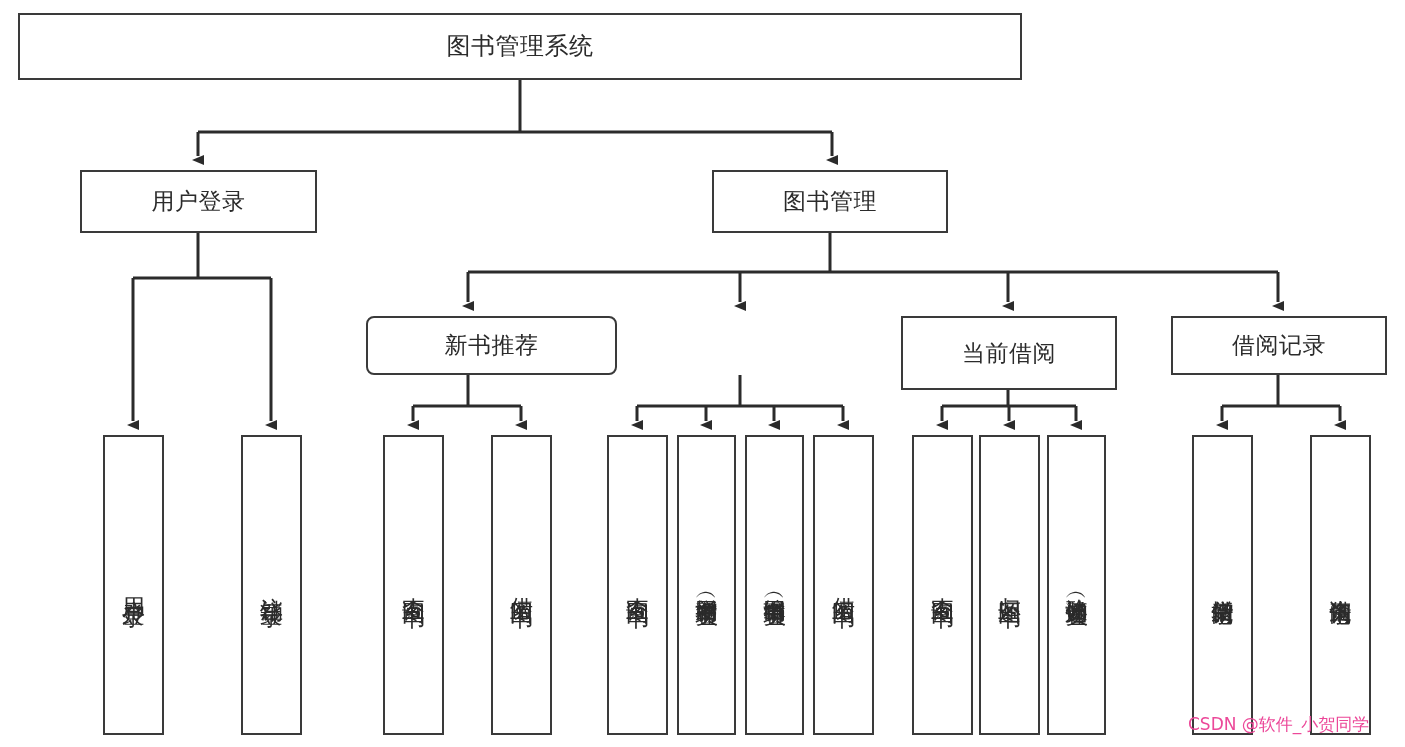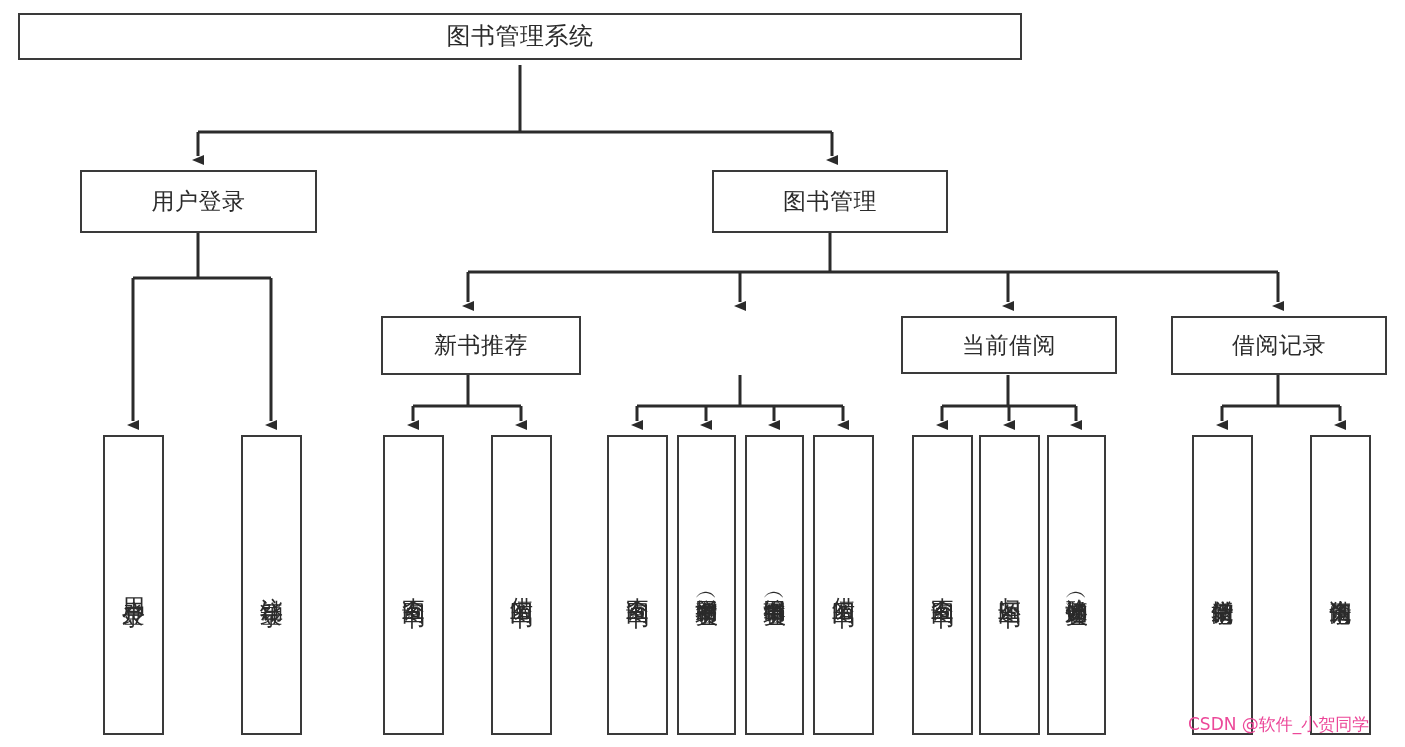--- a/index.html
+++ b/index.html
@@ -128,38 +128,38 @@
       <path d="M1009,406 L1009,421" marker-end="url(#arrow)"></path>
       <path d="M1076,406 L1076,421" marker-end="url(#arrow)"></path>
 
       <path d="M1278,375 L1278,406"></path>
       <path d="M1222,406 L1340,406"></path>
       <path d="M1222,406 L1222,421" marker-end="url(#arrow)"></path>
       <path d="M1340,406 L1340,421" marker-end="url(#arrow)"></path>
     </g>
   </svg>
 
-  <div class="node horiz root" style="left:18px; top:13px; width:1004px; height:47px;">
+  <div class="node horiz root" style="left:18px; top:13px; width:1004px; height:67px;">
     <span class="node-label">图书管理系统</span>
   </div>
 
   <div class="node horiz" style="left:80px; top:170px; width:237px; height:63px;">
     <span class="node-label">用户登录</span>
   </div>
 
   <div class="node horiz" style="left:712px; top:170px; width:236px; height:63px;">
     <span class="node-label">图书管理</span>
   </div>
 
-  <div class="node horiz" style="left:381px; top:316px; width:200px; height:59px;">
+  <div class="node horiz" style="left:366px; top:316px; width:251px; height:59px;border-radius:8px;">
     <span class="node-label">新书推荐</span>
   </div>
 
 
-  <div class="node horiz" style="left:901px; top:316px; width:216px; height:58px;">
+  <div class="node horiz" style="left:901px; top:316px; width:216px; height:74px;">
     <span class="node-label">当前借阅</span>
   </div>
 
   <div class="node horiz" style="left:1171px; top:316px; width:216px; height:59px;">
     <span class="node-label">借阅记录</span>
   </div>
 
   <div class="node vert" style="left:103px; top:435px; width:61px; height:300px;">
     <span class="node-label">用户登录</span>
   </div>

